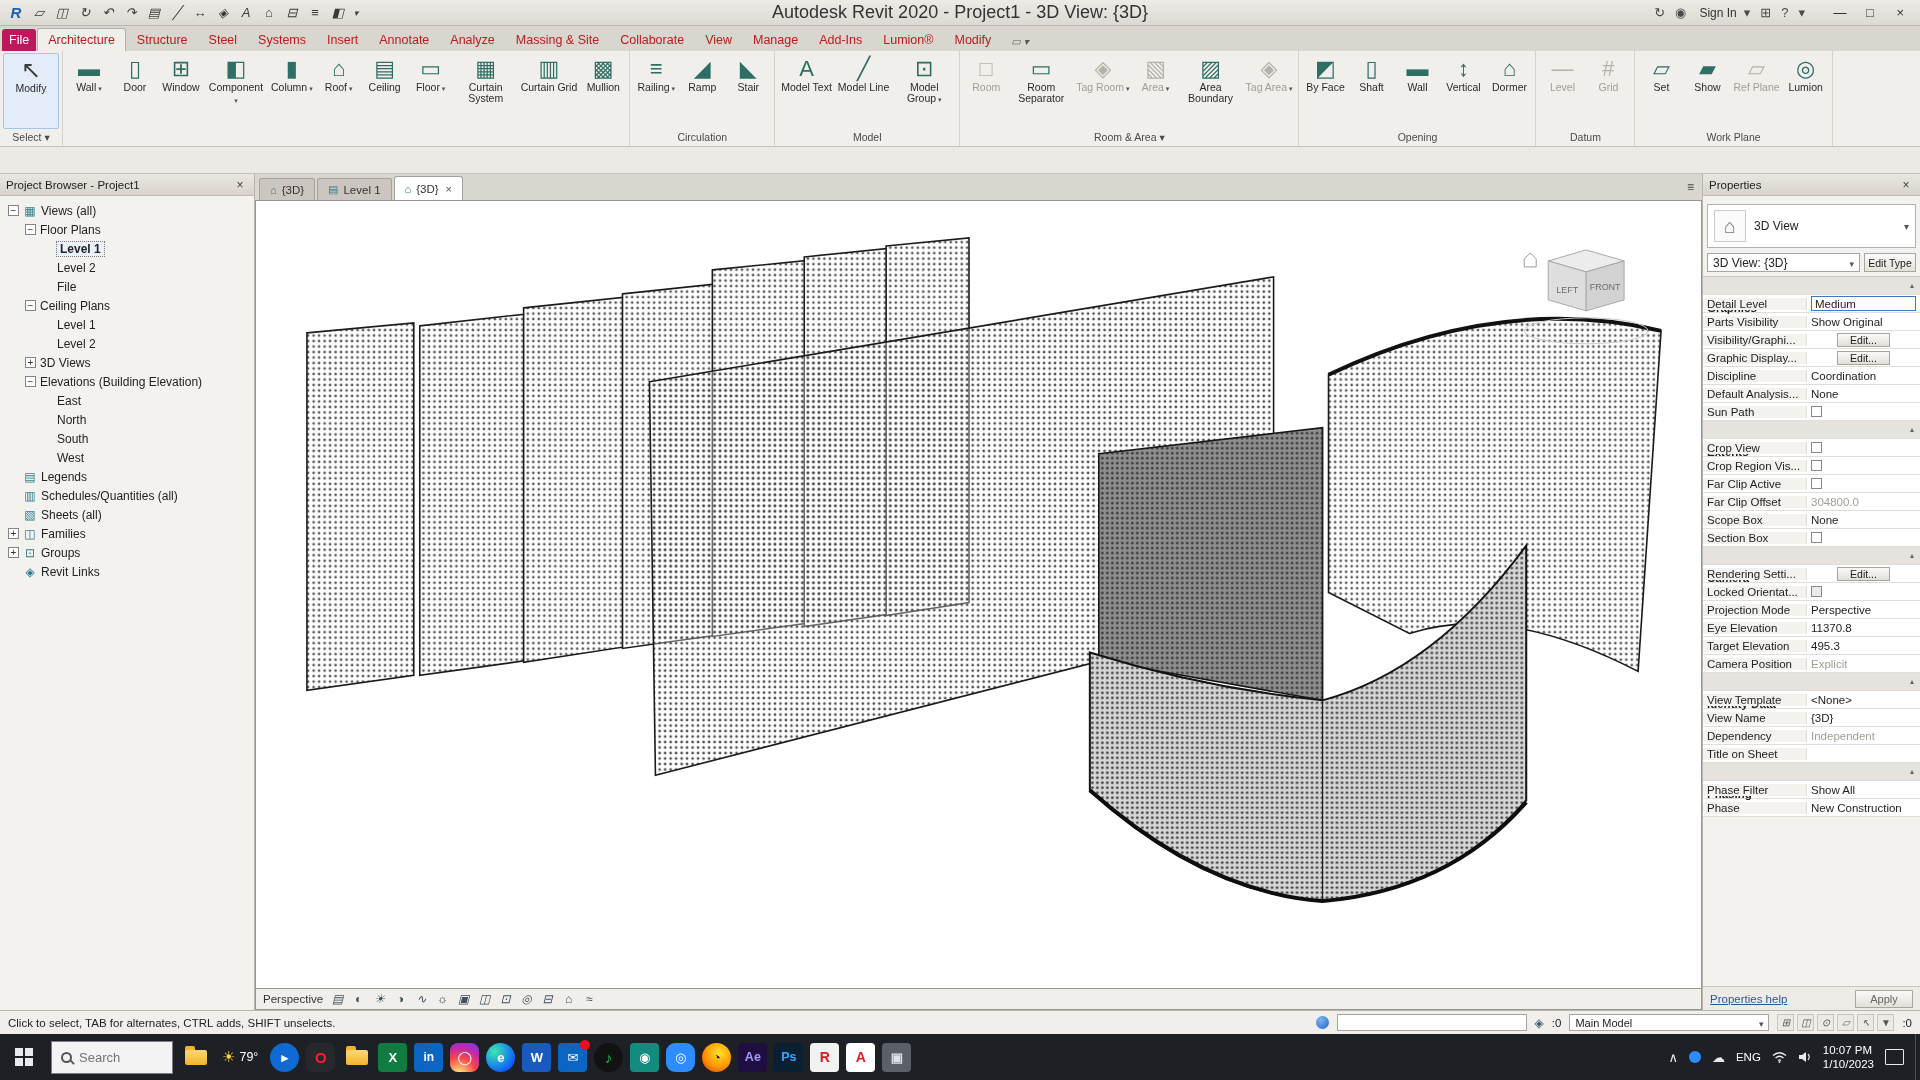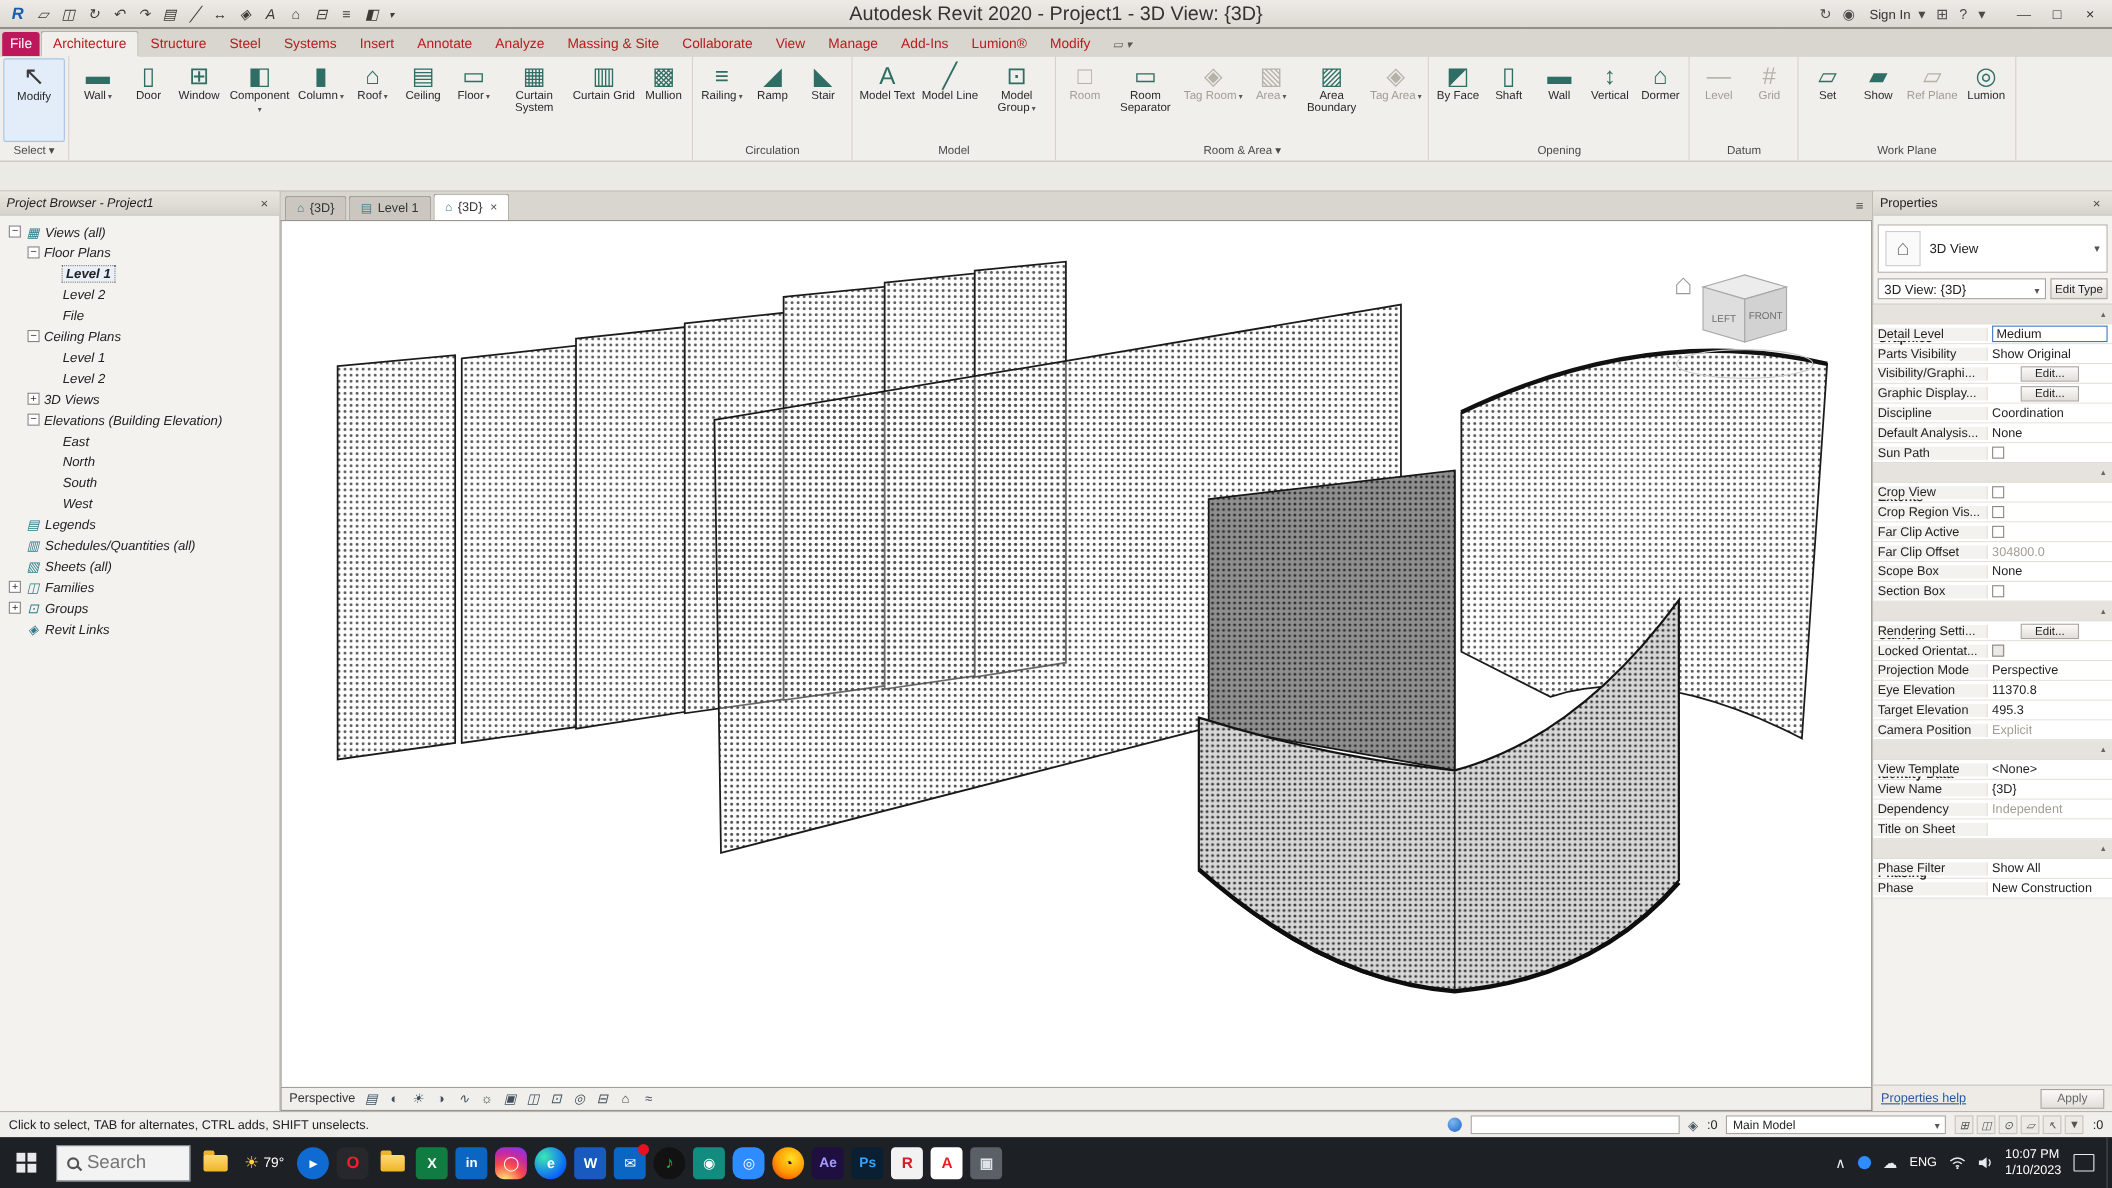--- a/index.html
+++ b/index.html
@@ -45,21 +45,21 @@
   .rbtn.disabled .ricon { color:#b6b2aa; }
   .rbtn.disabled .rlabel { color:#a19d95; }
   .rpanel-label { height:17px; font-size:10.5px; color:#4a4a4a; text-align:center; line-height:16px; }
 
   .options-bar { height:27px; background:#eceae5; border-bottom:1px solid #c6c2bb; flex:none; }
 
   
   .main { flex:1; display:flex; min-height:0; }
 
   
-  .browser { width:255px; flex:none; background:#f4f2ee; border-right:1px solid #b9b5ae; display:flex; flex-direction:column;font-style:italic; }
+  .browser { width:255px; flex:none; background:#f4f2ee; border-right:1px solid #b9b5ae; display:flex; flex-direction:column; }
   .panel-header { height:22px; flex:none; background:linear-gradient(#eae7e2,#d7d3cc); border-bottom:1px solid #c0bcb5;
                   display:flex; align-items:center; padding:0 6px; font-size:11.5px; color:#222; }
   .panel-header .ph-close { margin-left:auto; font-size:12px; color:#444; width:16px; text-align:center; }
   .tree { flex:1; padding-top:5px; overflow:hidden; font-size:12px; }
   .titem { height:19px; display:flex; align-items:center; gap:4px; padding-left:calc(8px + var(--d,0)*17px); white-space:nowrap; }
   .texp { width:11px; height:11px; flex:none; border:1px solid #848484; background:#fff; font-size:10px; line-height:9px;
           text-align:center; color:#333; }
   .texp:empty { visibility:hidden; }
   .ticon { font-size:12px; color:#2e7d8c; width:14px; text-align:center; flex:none; }
   .ticon:empty { display:none; }
@@ -135,21 +135,21 @@
   .sb-tgl { width:17px; height:17px; border:1px solid #c8c4bd; background:#eceae5; font-size:10px;
             display:flex; align-items:center; justify-content:center; color:#555; }
 
   
   .taskbar { height:46px; flex:none; background:#1d2125; display:flex; align-items:center; gap:5px; padding-left:2px; color:#fff; }
   .start { width:44px; height:46px; display:flex; align-items:center; justify-content:center; flex:none; }
   .win-logo { display:grid; grid-template-columns:8px 8px; grid-template-rows:8px 8px; gap:2px; }
   .win-logo i { background:#e8eaed; }
   .tb-search { width:122px; height:33px; background:#f3f3f3; border:1px solid #7b7f85; display:flex; align-items:center;
                gap:7px; padding:0 9px; color:#444; flex:none; }
-  .tb-search input { border:none; outline:none; background:transparent; width:70px; font-size:17px;
+  .tb-search input { border:none; outline:none; background:transparent; width:70px; font-size:13px;
                      font-family:"Liberation Sans",sans-serif; color:#333; }
   .search-glass { width:11px; height:11px; border:2px solid #555; border-radius:50%; position:relative; flex:none; }
   .search-glass::after { content:""; position:absolute; width:6px; height:2px; background:#555;
                          transform:rotate(45deg); right:-5px; bottom:-2px; }
   .tb-apps { display:flex; align-items:center; gap:7px; margin-left:3px; }
   .tb-app { width:29px; height:29px; border-radius:4px; display:flex; align-items:center; justify-content:center;
             font-size:13px; font-weight:bold; position:relative; flex:none; }
   .tb-glyph:empty, .tb-label:empty { display:none; }
   .tb-app.folder .tb-glyph { width:22px; height:15px; background:linear-gradient(#ffd975,#f0b429); border-radius:1px 2px 2px 2px; position:relative; }
   .tb-app.folder .tb-glyph::before { content:""; position:absolute; top:-4px; left:0; width:10px; height:4px;

